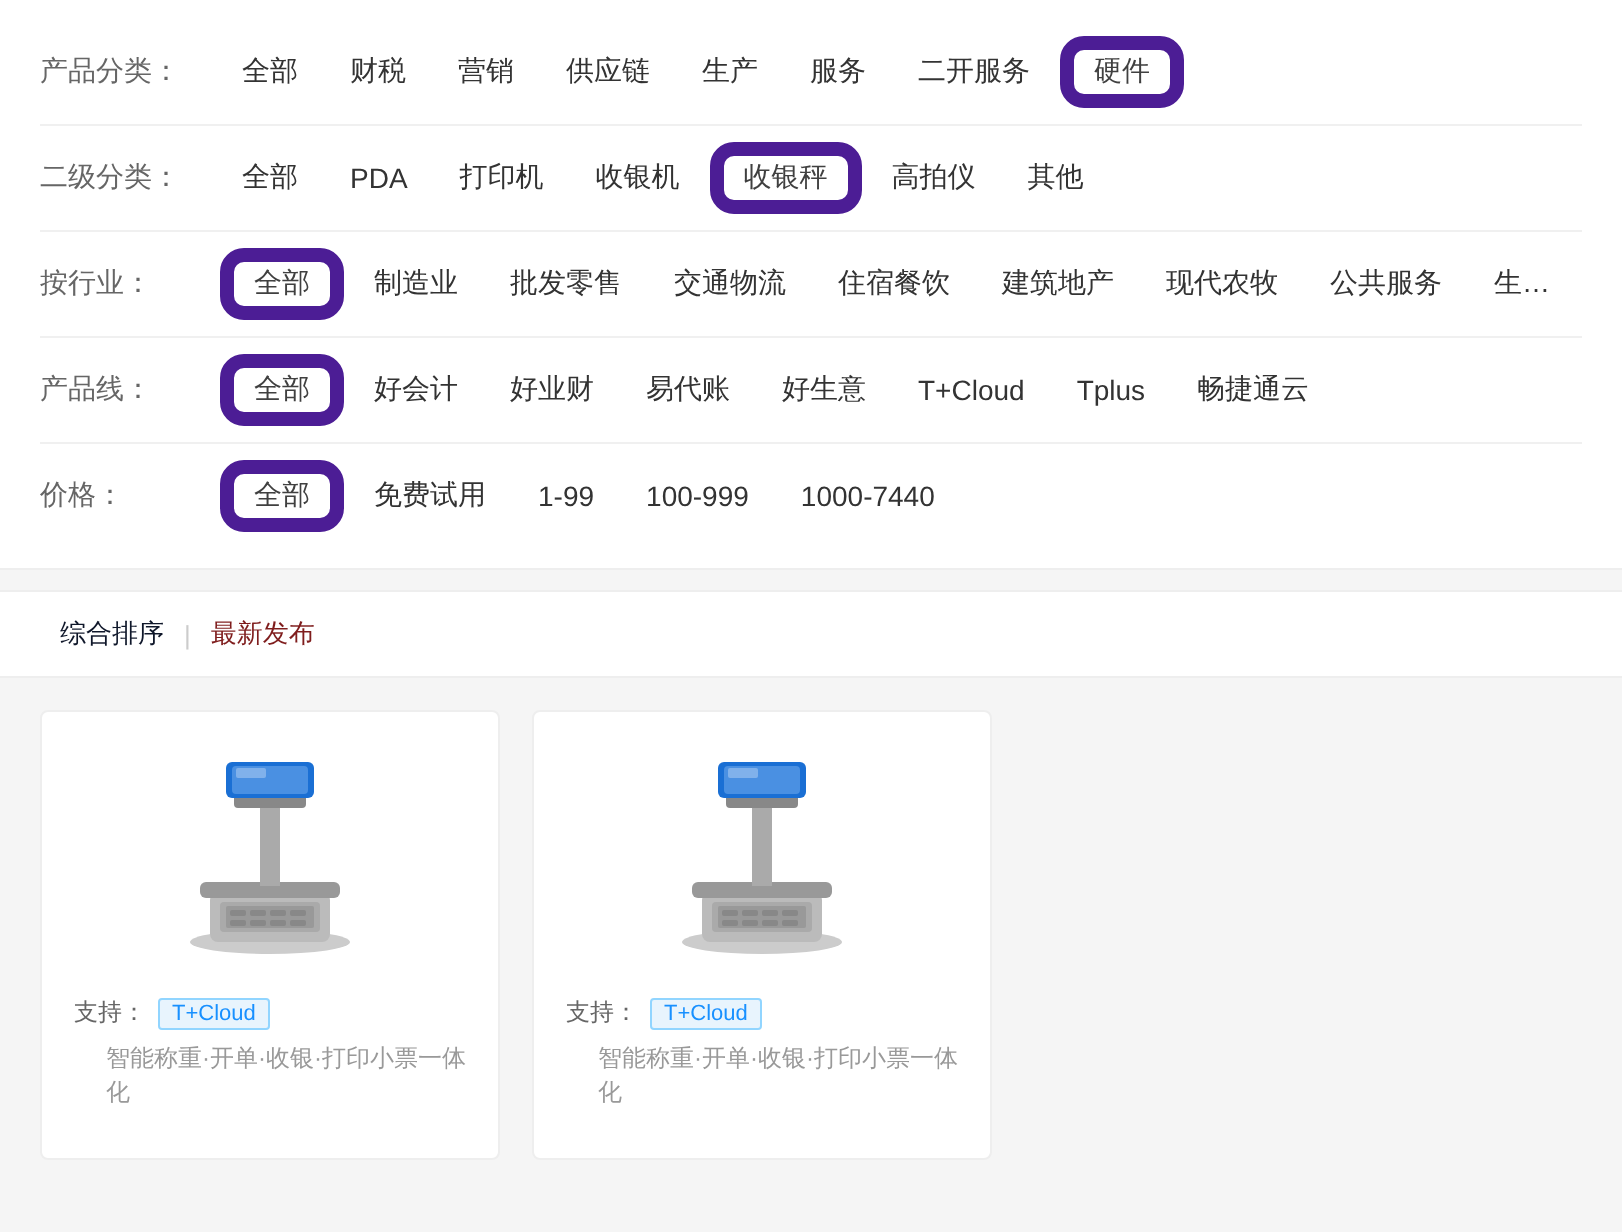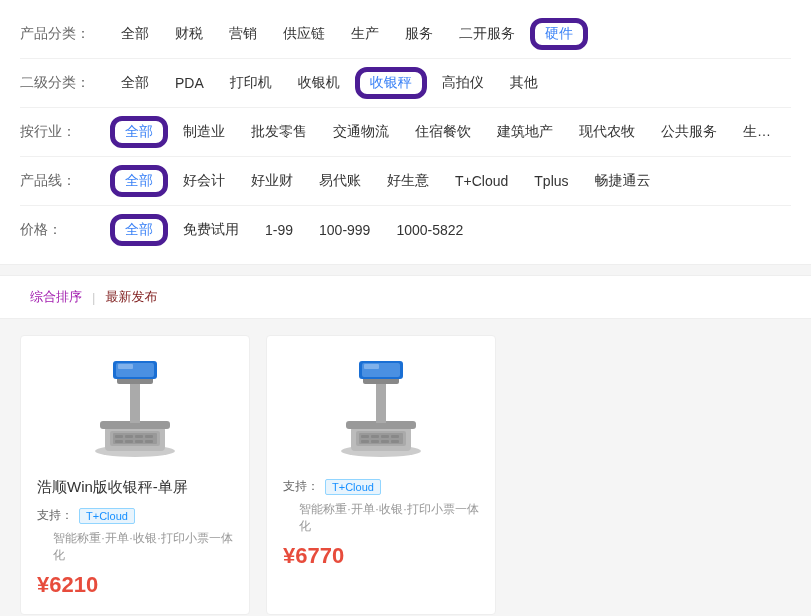--- a/index.html
+++ b/index.html
@@ -44,41 +44,41 @@
     .filter-item {
       padding: 2px 10px;
       cursor: pointer;
       border-radius: 12px;
       color: #333;
       border: 1px solid transparent;
       transition: all 0.2s;
     }
 
     .filter-item.active-red {
-      color: #3b82f6;
-      border: 5px solid #4c1d95;
+      color: #404040;
+      border: 7px solid #4c1d95;
       border-radius: 12px;
       font-family: Liberation Serif, serif;
     }
 
     .sort-bar {
       background: #fff;
       margin-top: 10px;
       padding: 8px 20px;
       border-top: 1px solid #eee;
       border-bottom: 1px solid #eee;
       display: flex;
       align-items: center;
       gap: 0;
     }
 
     .sort-item {
       padding: 4px 10px;
       cursor: pointer;
-      color: #a21caf;
+      color: #0f172a;
       font-size: 13px;
     }
 
     .sort-separator {
       color: #ccc;
       font-size: 13px;
     }
 
     .sort-item.inactive {
       color: #7f1d1d;
@@ -214,21 +214,21 @@
       </div>
   </div>
 
   <div class="filter-row">
     <span class="filter-label">价格：</span>
     <div class="filter-items" id="price-items">
         <span class="filter-item active-red">全部</span>
         <span class="filter-item">免费试用</span>
         <span class="filter-item">1-99</span>
         <span class="filter-item">100-999</span>
-        <span class="filter-item">1000-5822</span>
+        <span class="filter-item">1000-7440</span>
       </div>
   </div>
 
 </div>
 
 <div class="sort-bar" id="sort-bar">
     <span class="sort-item">综合排序</span>
     <span class="sort-separator"> | </span>
     <span class="sort-item inactive">最新发布</span>
   </div>
@@ -260,27 +260,25 @@
     <rect x="40" y="74" width="8" height="3" rx="1" fill="#888"></rect>
     <rect x="50" y="74" width="8" height="3" rx="1" fill="#888"></rect>
     <rect x="60" y="74" width="8" height="3" rx="1" fill="#888"></rect>
     <rect x="70" y="74" width="8" height="3" rx="1" fill="#888"></rect>
     <rect x="40" y="79" width="8" height="3" rx="1" fill="#888"></rect>
     <rect x="50" y="79" width="8" height="3" rx="1" fill="#888"></rect>
     <rect x="60" y="79" width="8" height="3" rx="1" fill="#888"></rect>
     <rect x="70" y="79" width="8" height="3" rx="1" fill="#888"></rect>
   </svg>
       </div>
-      <div class="product-name">浩顺Win版收银秤-单屏</div>
       <div class="product-support">
         <span>支持：</span>
         <span class="support-badge">T+Cloud</span>
       </div>
       <div class="product-desc">智能称重·开单·收银·打印小票一体化</div>
-      <div class="product-price">¥6210</div>
     </div>
     <div class="product-card">
       <div class="product-image">
         <svg viewBox="0 0 120 100" xmlns="http://www.w3.org/2000/svg">
 
     <ellipse cx="60" cy="90" rx="40" ry="6" fill="#ccc"></ellipse>
 
     <rect x="30" y="65" width="60" height="25" rx="4" fill="#bbb"></rect>
 
     <rect x="25" y="60" width="70" height="8" rx="3" fill="#999"></rect>
@@ -306,15 +304,14 @@
     <rect x="50" y="79" width="8" height="3" rx="1" fill="#888"></rect>
     <rect x="60" y="79" width="8" height="3" rx="1" fill="#888"></rect>
     <rect x="70" y="79" width="8" height="3" rx="1" fill="#888"></rect>
   </svg>
       </div>
       <div class="product-support">
         <span>支持：</span>
         <span class="support-badge">T+Cloud</span>
       </div>
       <div class="product-desc">智能称重·开单·收银·打印小票一体化</div>
-      <div class="product-price">¥6770</div>
     </div>
   </div>
 
 </body></html>

